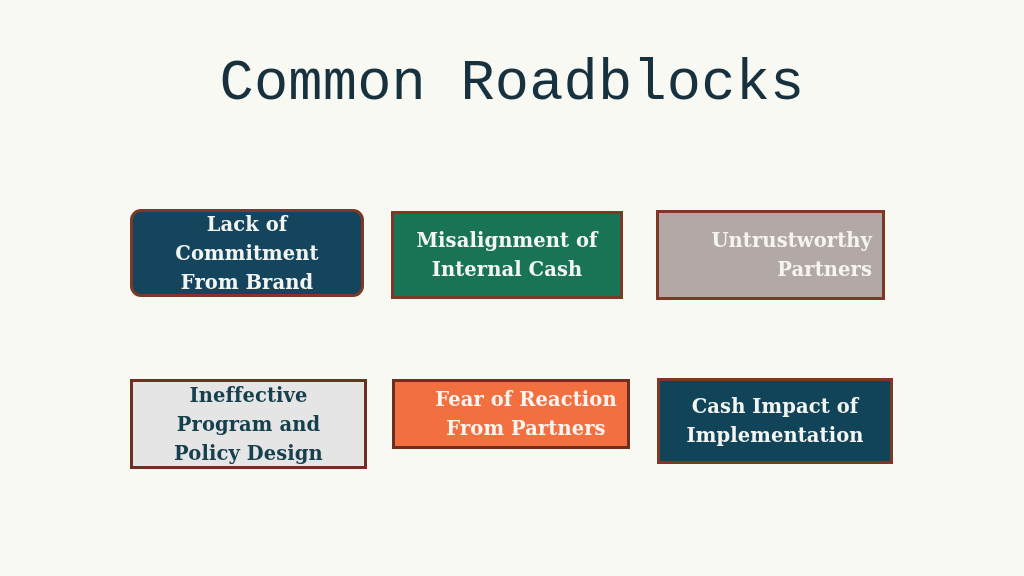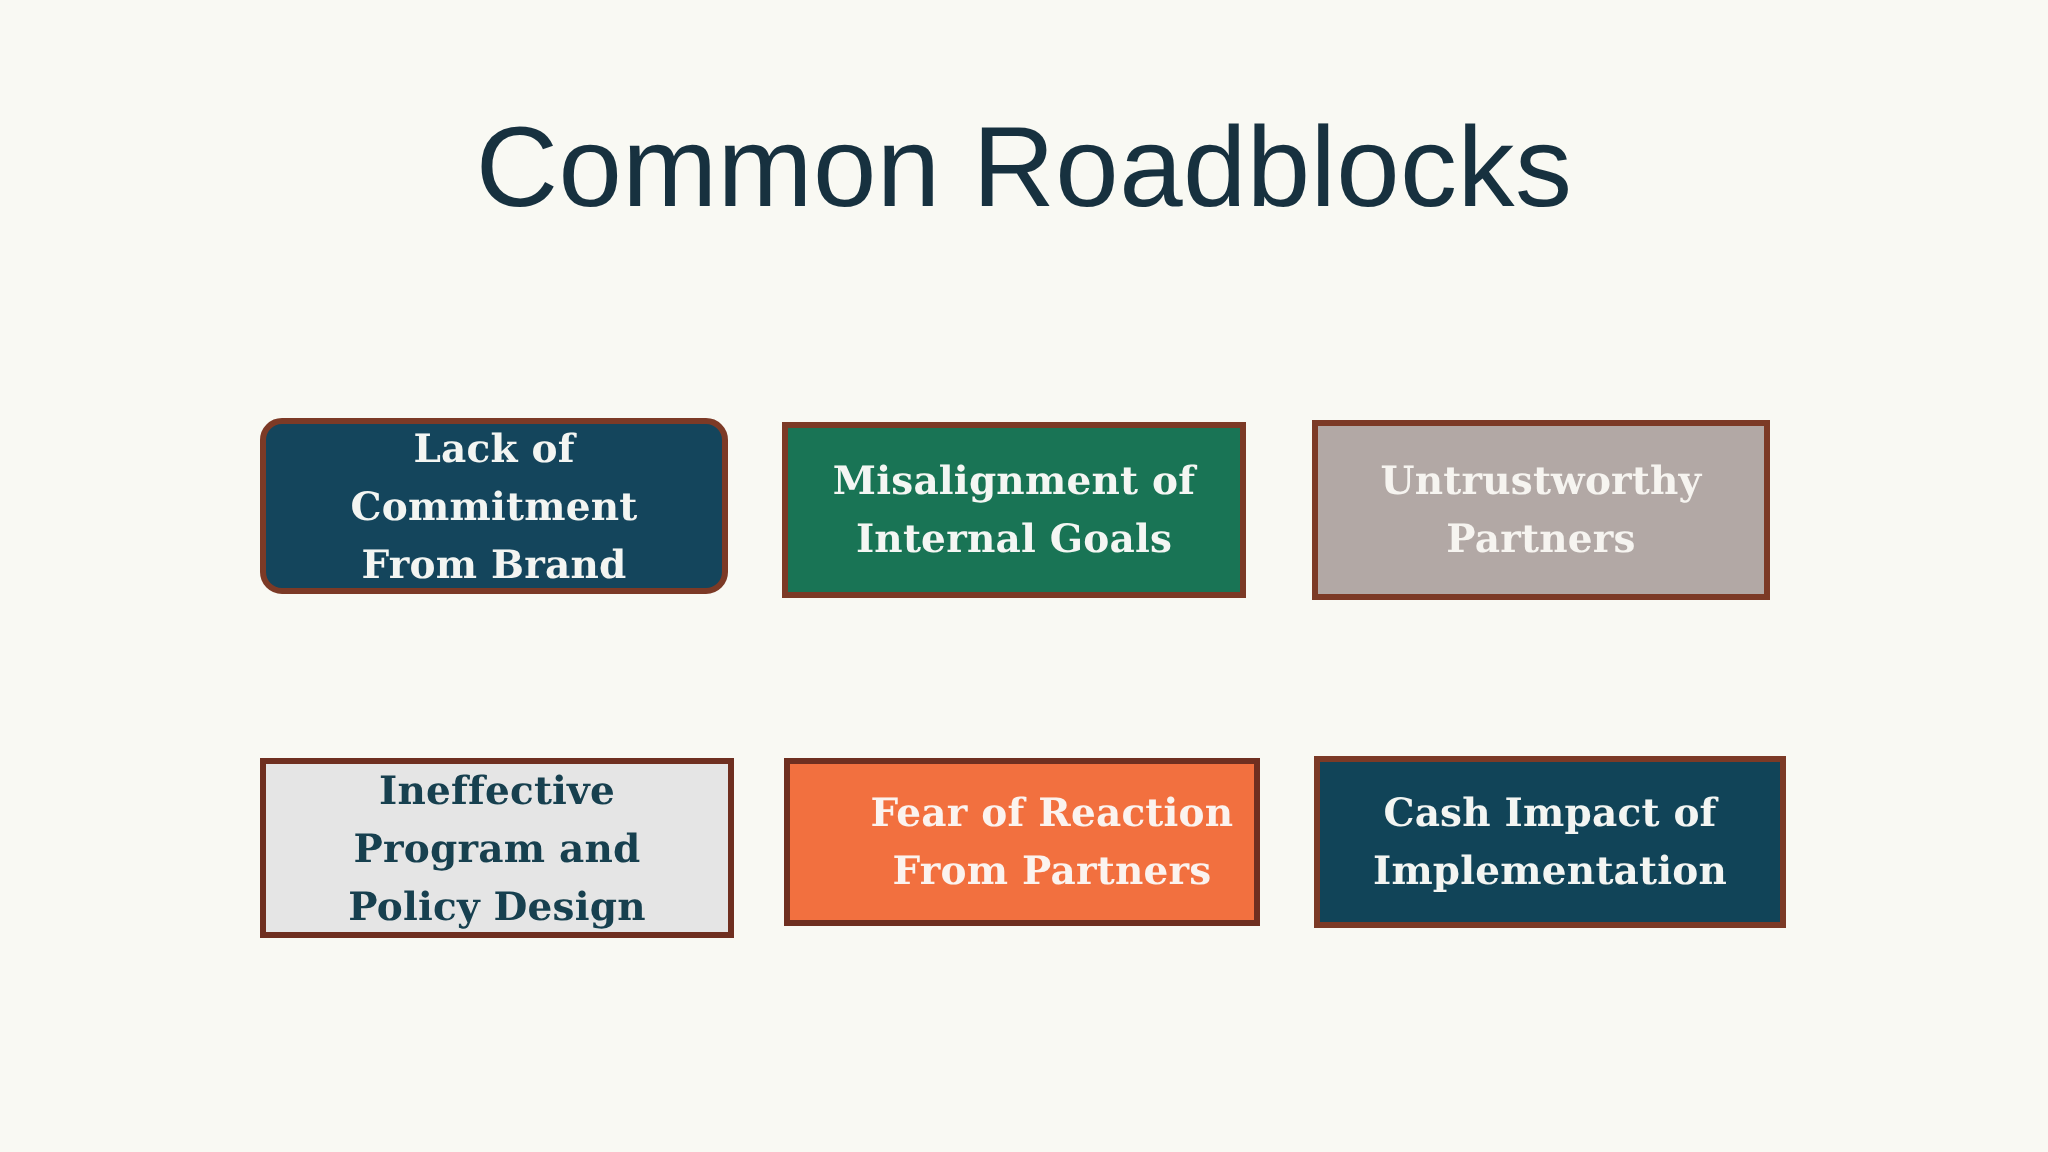--- a/index.html
+++ b/index.html
@@ -24,21 +24,21 @@
     background: #f9f9f3;
   }
 
   
   .slide-title {
     position: absolute;
     left: 0;
     top: 52px;
     width: 1024px;
     text-align: center;
-    font-family: Liberation Sans, sans-serif;
+    font-family: Liberation Mono, monospace;
     font-weight: 400;
     font-size: 57px;
     line-height: 64px;
     letter-spacing: 0.2px;
     color: #17313f;
     white-space: nowrap;
   }
 
   
   .card-grid {
@@ -67,41 +67,41 @@
     line-height: 29px;
     letter-spacing: 0.1px;
     display: block;
   }
 
   
   #card-0 { left: 130px; top: 209px; width: 234px; height: 88px; border-radius: 11px; }
   #card-1 { left: 391px; top: 211px; width: 232px; height: 88px; }
   #card-2 { left: 656px; top: 210px; width: 229px; height: 90px; }
   #card-3 { left: 130px; top: 379px; width: 237px; height: 90px; }
-  #card-4 { left: 392px; top: 379px; width: 238px; height: 84px; padding-left: 40px; }
+  #card-4 { left: 392px; top: 379px; width: 238px; height: 70px; padding-left: 40px; }
   #card-5 { left: 657px; top: 378px; width: 236px; height: 86px; }
 </style>
 </head>
 <body style="background: rgb(249, 249, 243);">
 
 <div class="slide" style="background: rgb(249, 249, 243);">
 
   <h1 class="slide-title" style="color: rgb(23, 49, 63);">Common Roadblocks</h1>
 
   <div class="card-grid">
 
     <div class="card" id="card-0" style="background: rgb(20, 69, 92); border-color: rgb(124, 58, 38);">
       <span class="card-label" style="color: rgb(243, 245, 242);">Lack of Commitment From Brand</span>
     </div>
 
     <div class="card" id="card-1" style="background: rgb(25, 116, 85); border-color: rgb(124, 58, 38);">
-      <span class="card-label" style="color: rgb(244, 246, 243);">Misalignment of Internal Goals</span>
+      <span class="card-label" style="color: rgb(244, 246, 243);">Misalignment of Internal Cash</span>
     </div>
 
-    <div class="card" id="card-2" style="background: rgb(178, 168, 165); border-color: rgb(124, 58, 38);">
+    <div class="card" id="card-2" style="background: rgb(178, 168, 165); border-color: rgb(124, 58, 38); text-align: right;">
       <span class="card-label" style="color: rgb(246, 244, 240);">Untrustworthy Partners</span>
     </div>
 
     <div class="card" id="card-3" style="background: #e5e5e5; border-color: rgb(111, 47, 32);">
       <span class="card-label" style="color: rgb(23, 64, 79);">Ineffective Program and Policy Design</span>
     </div>
 
     <div class="card" id="card-4" style="background: rgb(242, 112, 63); border-color: rgb(111, 47, 32);">
       <span class="card-label" style="color: rgb(251, 243, 239);">Fear of Reaction From Partners</span>
     </div>

